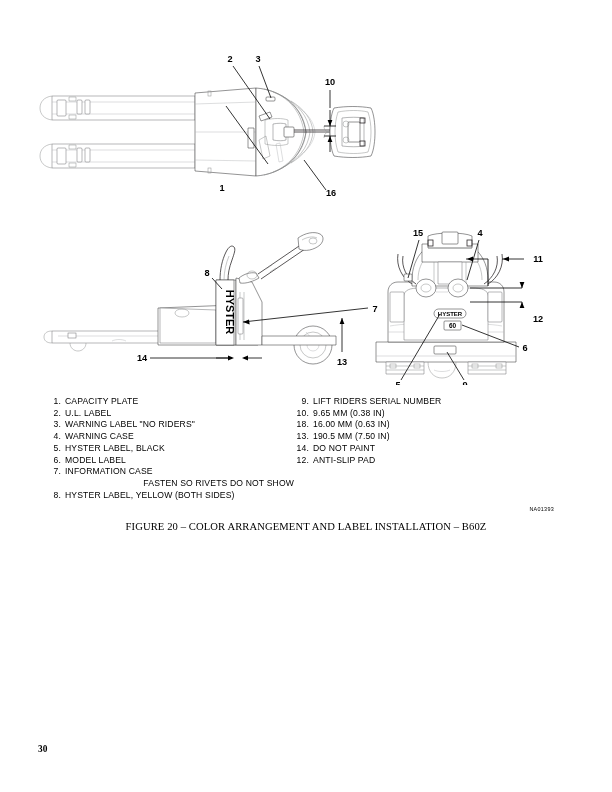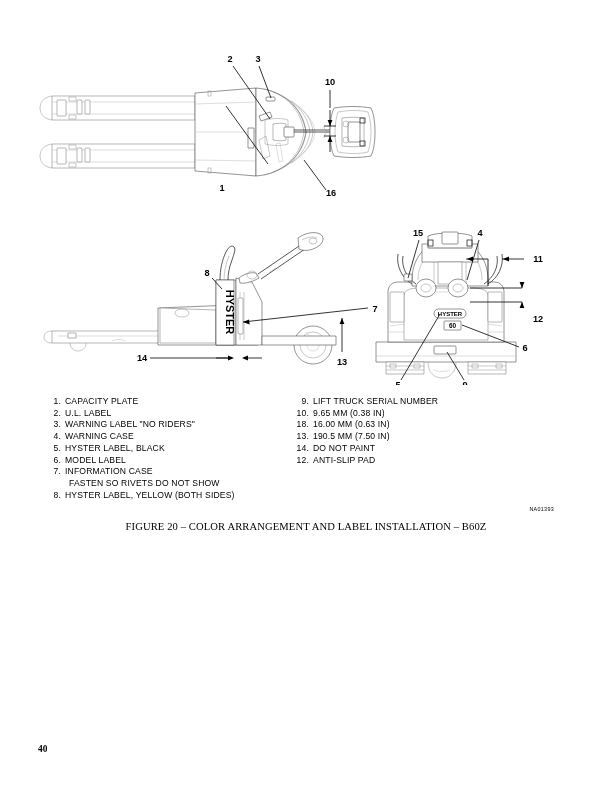--- a/index.html
+++ b/index.html
@@ -60,20 +60,21 @@
     width: 19px;
     text-align: right;
     flex: 0 0 19px;
     padding-right: 4px;
     box-sizing: border-box;
   }
   .legend-text { flex: 1 1 auto; }
   .legend-cont {
     padding-left: 23px;
     white-space: nowrap;
+    text-align: right;
   }
 
   
   .drawing-number {
     position: absolute;
     right: 58px;
     top: 506px;
     font-family: "Liberation Sans", sans-serif;
     font-size: 5.4px;
     letter-spacing: 0.3px;
@@ -433,21 +434,21 @@
       <div class="legend-cont">FASTEN SO RIVETS DO NOT SHOW</div>
       <div class="legend-item">
         <span class="legend-num">8.</span>
         <span class="legend-text">HYSTER LABEL, YELLOW (BOTH SIDES)</span>
       </div>
     </div>
 
     <div class="legend-col legend-col-right">
       <div class="legend-item">
         <span class="legend-num">9.</span>
-        <span class="legend-text">LIFT TRUCK SERIAL NUMBER</span>
+        <span class="legend-text">LIFT RIDERS SERIAL NUMBER</span>
       </div>
       <div class="legend-item">
         <span class="legend-num">10.</span>
         <span class="legend-text">9.65 MM (0.38 IN)</span>
       </div>
       <div class="legend-item">
         <span class="legend-num">18.</span>
         <span class="legend-text">16.00 MM (0.63 IN)</span>
       </div>
       <div class="legend-item">
@@ -463,15 +464,15 @@
         <span class="legend-text">ANTI-SLIP PAD</span>
       </div>
     </div>
 
   </div>
 
   <div class="drawing-number">NA01393</div>
 
   <div class="figure-caption">FIGURE 20 – COLOR ARRANGEMENT AND LABEL INSTALLATION – B60Z</div>
 
-  <div class="page-number">40</div>
+  <div class="page-number">30</div>
 
 </div>
 
 </body></html>

